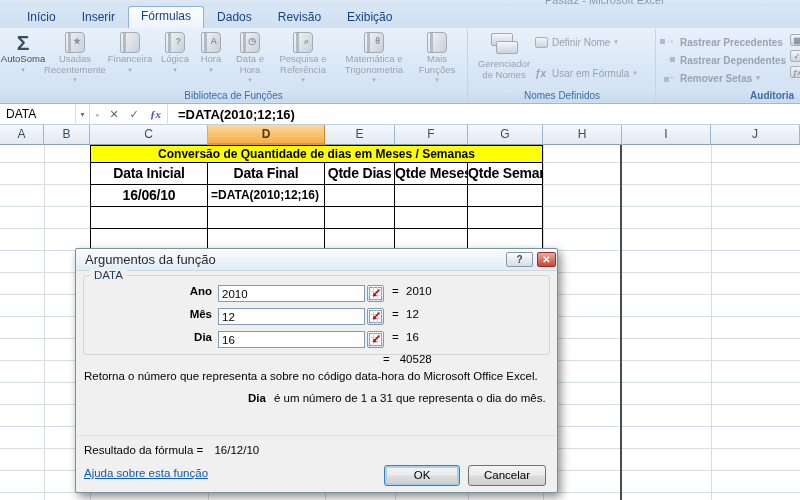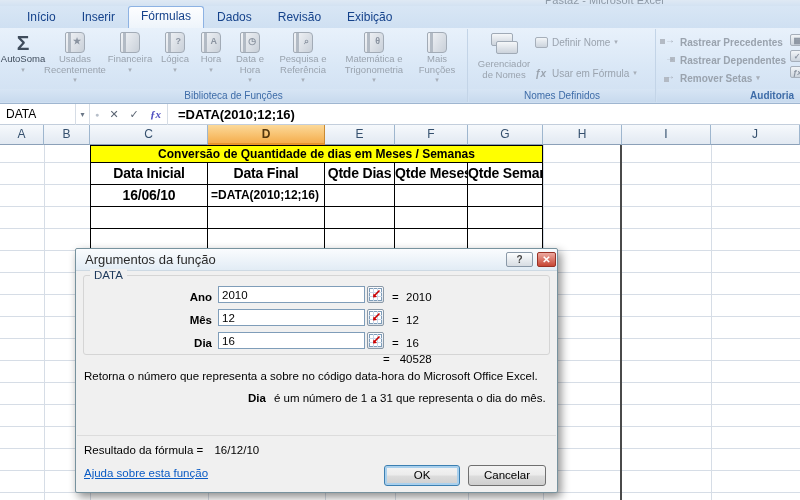--- a/index.html
+++ b/index.html
@@ -104,21 +104,21 @@
   .dlg-btn { position:absolute; top:3px; height:15px; border-radius:2px; text-align:center;
     font-size:10px; line-height:14px; }
   .btn-help { left:430px; width:27px; background:linear-gradient(#fcfdfe,#d7dde3);
     border:1px solid #8a99a8; color:#444; font-weight:bold; }
   .btn-close { left:461px; width:19px; background:linear-gradient(#eda9a0,#c74634);
     border:1px solid #993226; color:#fff; font-weight:bold; }
   .dlg-fieldset { position:absolute; left:7px; top:26px; width:467px; height:80px;
     border:1px solid #d5d5d5; border-radius:3px; }
   .dlg-legend { position:absolute; left:6px; top:-7px; background:#f0f0f0; padding:0 4px;
     font-size:11.5px; color:#1e395b; }
-  .arg-row { position:absolute; height:18px; display:flex; align-items:flex-end; }
+  .arg-row { position:absolute; height:18px; display:flex; align-items:flex-start; }
   .arg-label { width:70px; text-align:right; font-weight:bold; margin-right:6px; }
   .arg-input { width:147px; height:17px; border:1px solid #7f9db9; font-size:11.5px;
     padding:0 3px; font-family:"Liberation Sans",sans-serif; background:#fff; }
   .collapse-btn { width:17px; height:17px; margin-left:2px; border:1px solid #8a99a8; border-radius:2px;
     background:linear-gradient(#fdfdfe,#dde3e9); display:flex; align-items:center; justify-content:center; }
   .eqsign { margin-left:8px; width:10px; }
   .argres { margin-left:4px; }
   .serialrow { position:absolute; left:307px; top:352px; display:flex; gap:10px; }
   .desc { position:absolute; left:8px; top:369px; white-space:nowrap; }
   .arghelp { position:absolute; left:172px; top:390px; white-space:nowrap; }

